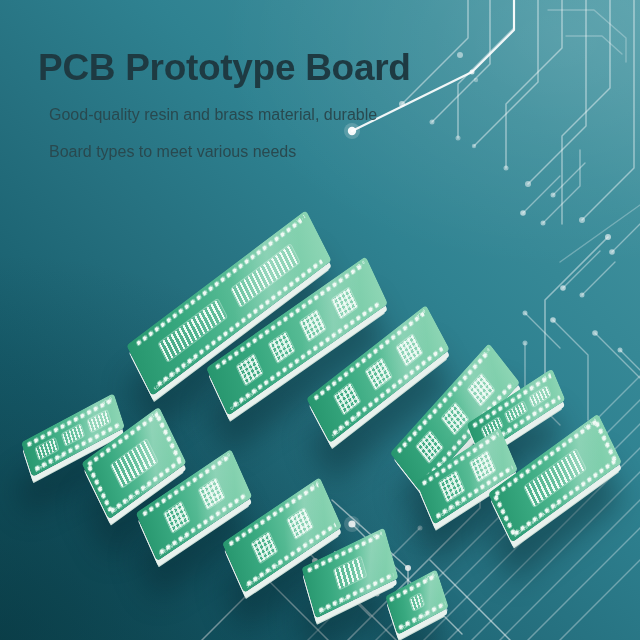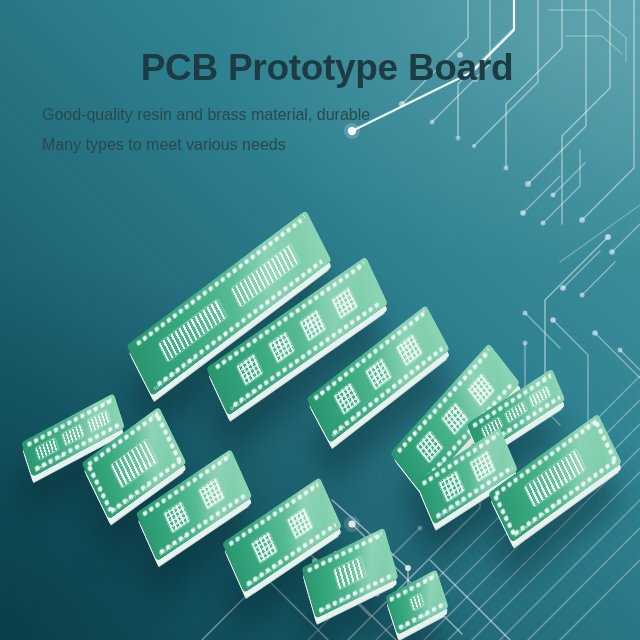--- a/index.html
+++ b/index.html
@@ -12,24 +12,24 @@
   .traces{position:absolute;inset:0;}
   .vignette{
     position:absolute;inset:0;pointer-events:none;
     background:
       radial-gradient(120% 80% at 88% 6%,rgba(255,255,255,.10),rgba(255,255,255,0) 45%),
       radial-gradient(130% 110% at 0% 100%,rgba(4,38,46,.42),rgba(4,38,46,0) 55%);
   }
   .copy{position:absolute;left:38px;top:46px;right:24px;z-index:3;}
   .copy h1{
     margin:0;font-size:37px;line-height:1.2;font-weight:700;
-    color:#1e3a42;letter-spacing:-.3px;text-align:center;
+    color:#1e3a42;letter-spacing:-.3px;
   }
   .sub{margin-top:12px;}
-  .sub p{margin:4px;font-size:16px;line-height:26px;color:#29494f;}
+  .sub p{margin:11px;font-size:16px;line-height:26px;color:#29494f;}
   .boards{position:absolute;inset:0;z-index:2;}
   .board{
     position:absolute;border-radius:4px;
     background:
       linear-gradient(112deg,rgba(255,255,255,0) 52%,rgba(255,255,255,.20) 70%,rgba(255,255,255,0) 86%),
       linear-gradient(100deg,#27966e 0%,#39a980 28%,#5fc09a 60%,#8fd6b5 100%);
     box-shadow:
       -2px 6px 0 -1px #e9f2ee,
       -4px 9px 0 -3px #c9dcd5,
       -18px 32px 28px rgba(5,36,43,.40);
@@ -300,17 +300,17 @@
         </div>
         <div class="silk ver">V1.0</div>
         <div class="silk nm">SOP8 1.27MM</div>
       </div>
     </div>
 
   <div class="copy">
     <h1>PCB Prototype Board</h1>
     <div class="sub">
       <p>Good-quality resin and brass material, durable</p>
-      <p>Many types to meet various needs</p>
+      <p>Board types to meet various needs</p>
     </div>
   </div>
 
 </div>
 
 </body></html>

